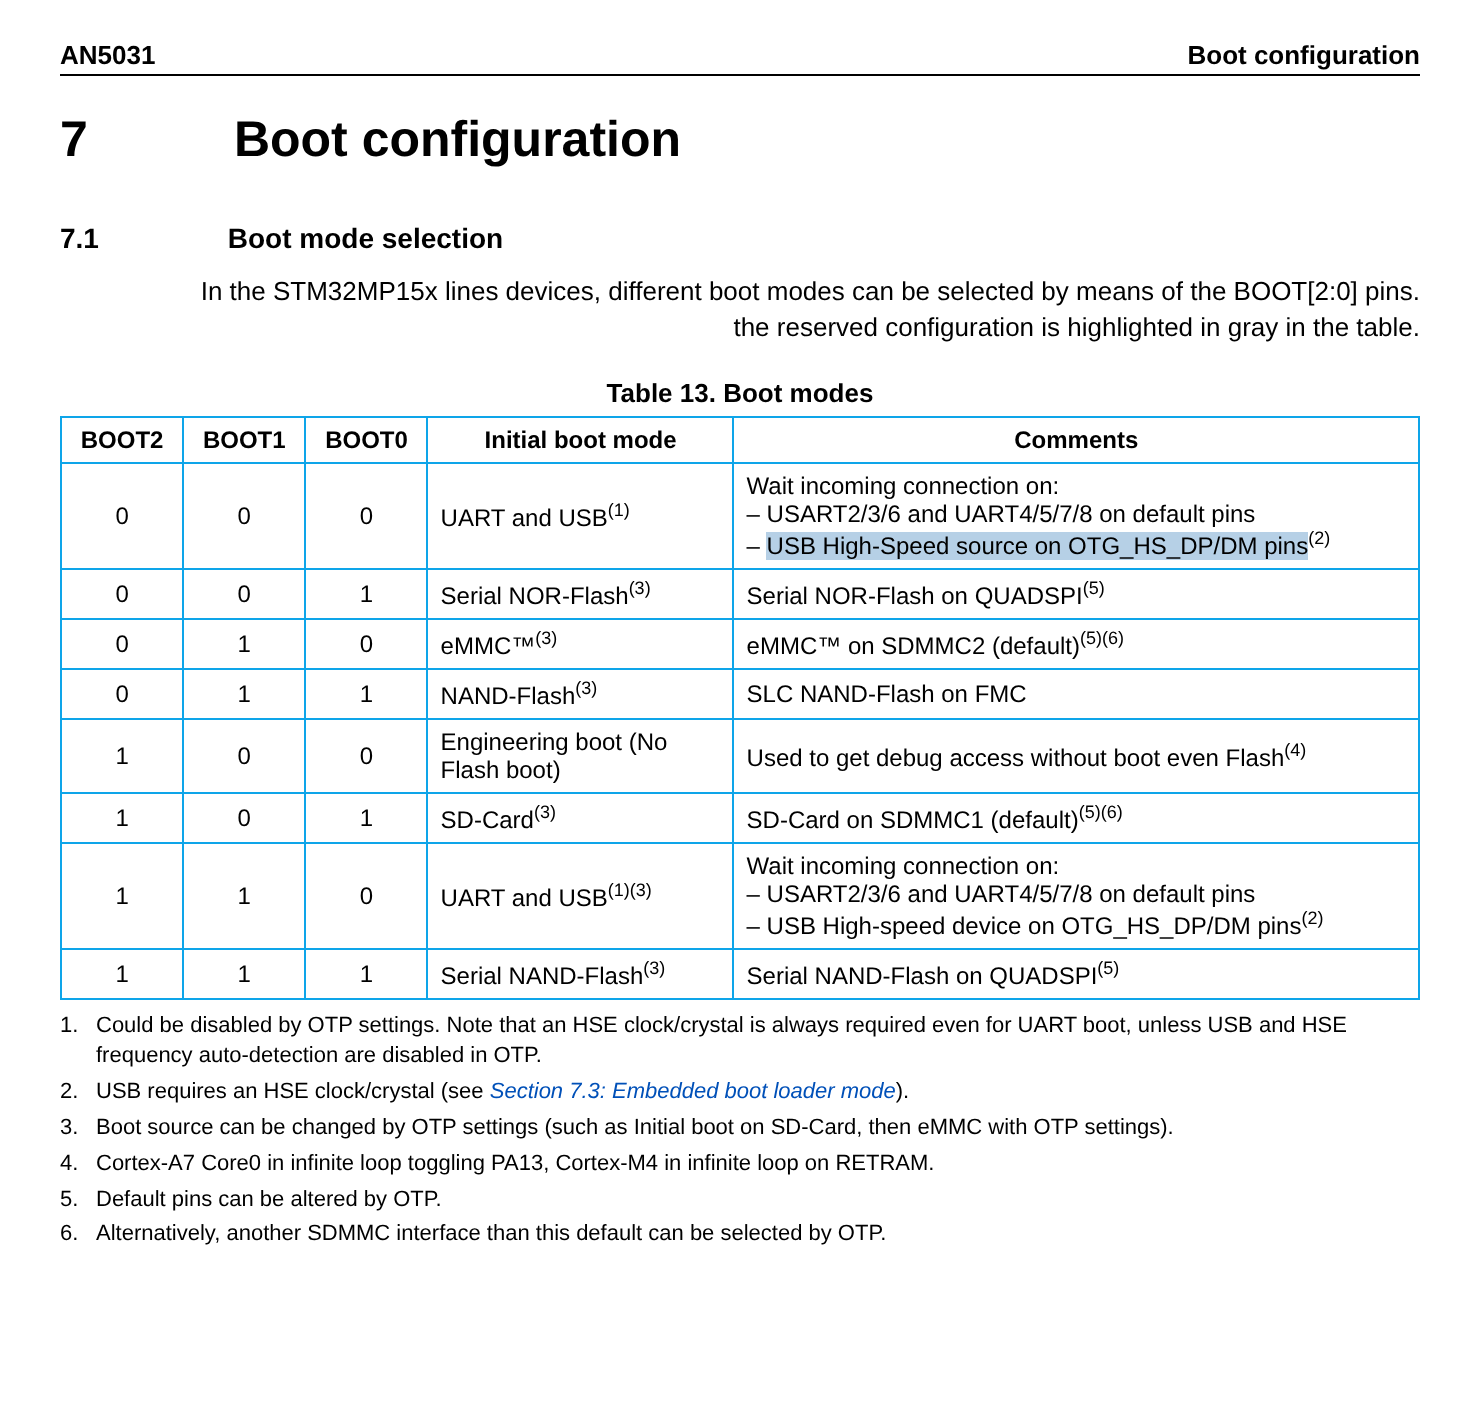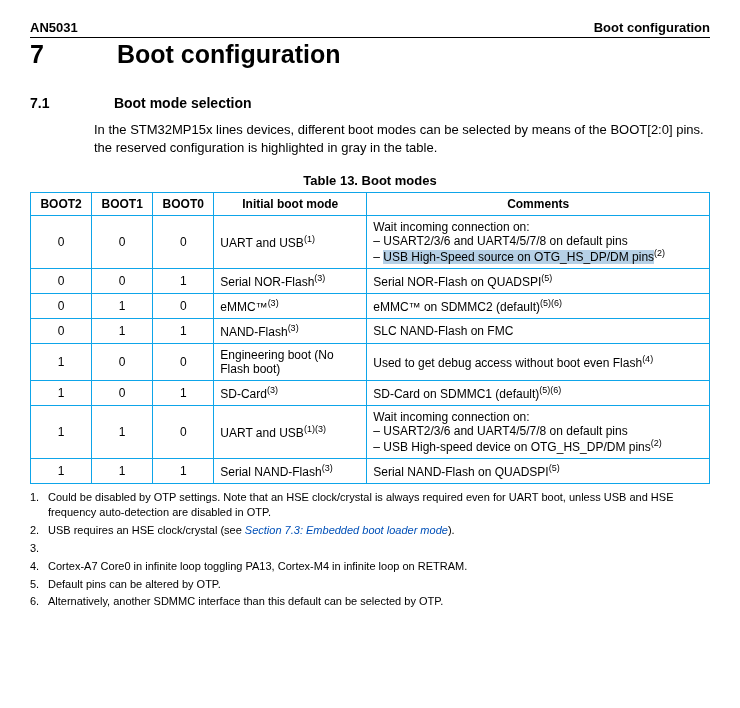--- a/index.html
+++ b/index.html
@@ -9,41 +9,42 @@
     width: 740px;
     box-sizing: border-box;
     color: #000;
     font-size: 13px;
   }
   .header-bar {
     display: flex;
     justify-content: space-between;
     border-bottom: 1.5px solid #000;
     padding-bottom: 2px;
-    margin-bottom: 2px;
+    margin-bottom: 18px;
     font-size: 13px;
     font-weight: bold;
   }
   h1.section-title {
     font-size: 25px;
     font-weight: bold;
     margin: 0 0 26px 0;
   }
   .section-number { display:inline-block; width: 80px; font-size:25px;}
   h2.subsection-title {
     font-size: 14px;
     font-weight: bold;
     margin: 0 0 10px 0;
   }
   .sub-number { display:inline-block; width: 80px; }
   .intro-text {
     margin-left: 64px;
     font-size: 13px;
     line-height: 1.4;
     margin-bottom: 16px;
+    text-align: right;
   }
   .table-caption {
     text-align: center;
     font-weight: bold;
     font-size: 13px;
     margin-bottom: 4px;
   }
   table.boot-table {
     border-collapse: collapse;
     width: 100%;
@@ -177,20 +178,21 @@
   <div>
       <span class="fn-num">1.</span>
       <span>Could be disabled by OTP settings. Note that an HSE clock/crystal is always required even for UART boot, unless USB and HSE frequency auto-detection are disabled in OTP.</span>
     </div>
   <div>
       <span class="fn-num">2.</span>
       <span><span>USB requires an HSE clock/crystal (see </span><span class="link-blue">Section 7.3: Embedded boot loader mode</span><span>).</span></span>
     </div>
   <div>
       <span class="fn-num">3.</span>
+      <span>Boot source can be changed by OTP settings (such as Initial boot on SD-Card, then eMMC with OTP settings).</span>
     </div>
   <div>
       <span class="fn-num">4.</span>
       <span>Cortex-A7 Core0 in infinite loop toggling PA13, Cortex-M4 in infinite loop on RETRAM.</span>
     </div>
   <div>
       <span class="fn-num">5.</span>
       <span>Default pins can be altered by OTP.</span>
     </div>
   <div>

